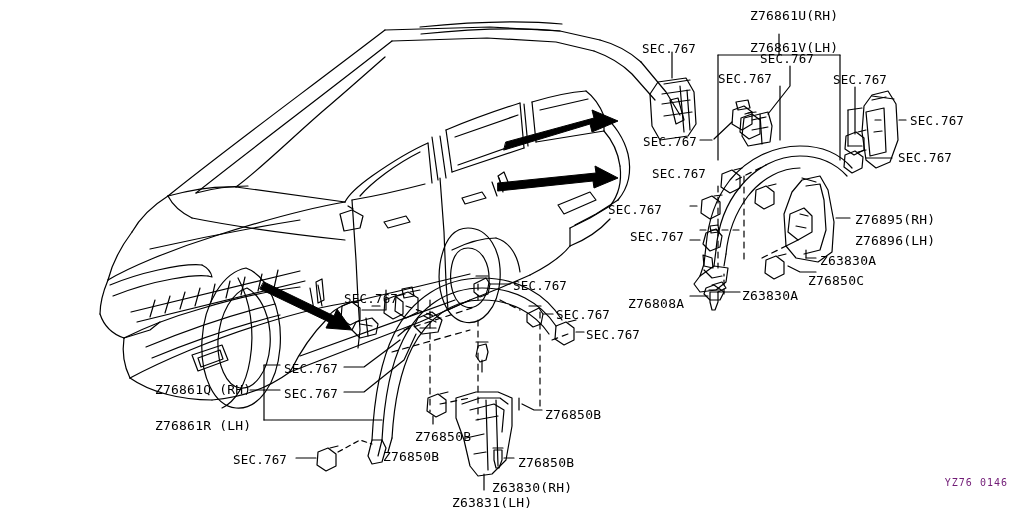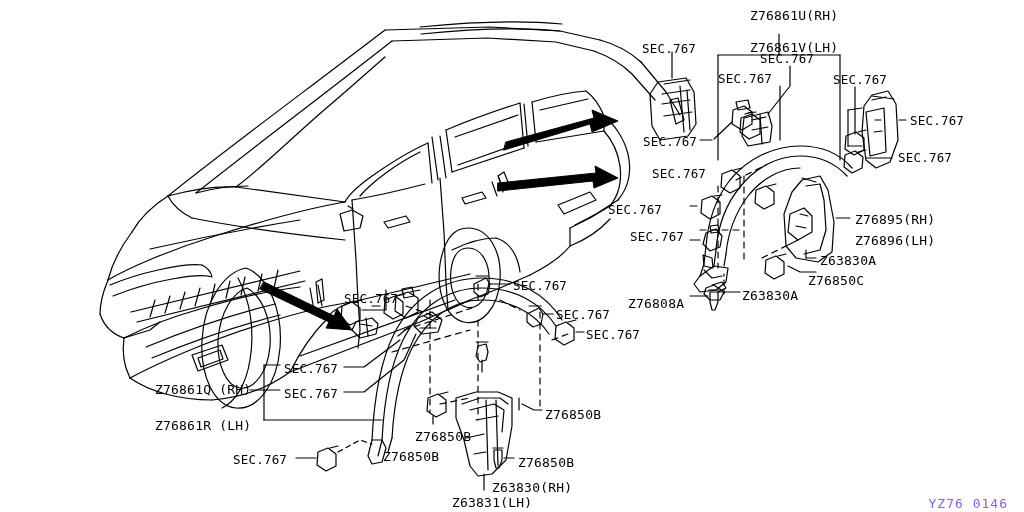--- a/index.html
+++ b/index.html
@@ -5,21 +5,21 @@
 <style>
   html,body{margin:0;padding:0;background:#ffffff;}
   body{width:1024px;height:512px;overflow:hidden;
        font-family:"DejaVu Sans Mono","Liberation Mono",monospace;}
   #sheet{position:relative;width:1024px;height:512px;background:#fff;}
   #sheet svg{position:absolute;left:0;top:0;}
   .lbl{position:absolute;color:#000;font-size:13px;line-height:15px;
        font-family:"DejaVu Sans Mono","Liberation Mono",monospace;
        letter-spacing:0.2px;white-space:pre;}
   .lbl.sec{font-size:12.5px;}
-  #dcode{position:absolute;right:16px;bottom:1px;font-size:13px;color:#8b5cf6;
+  #dcode{position:absolute;right:16px;bottom:24px;font-size:10px;color:#701a75;
          font-family:"DejaVu Sans Mono","Liberation Mono",monospace;letter-spacing:1px;}
 </style>
 </head>
 <body>
 
 <div id="sheet">
 
 <svg width="1024" height="512" viewBox="0 0 1024 512" shape-rendering="geometricPrecision">
   <g fill="none" stroke="#000" stroke-width="1.2" stroke-linejoin="round" stroke-linecap="round">
 

